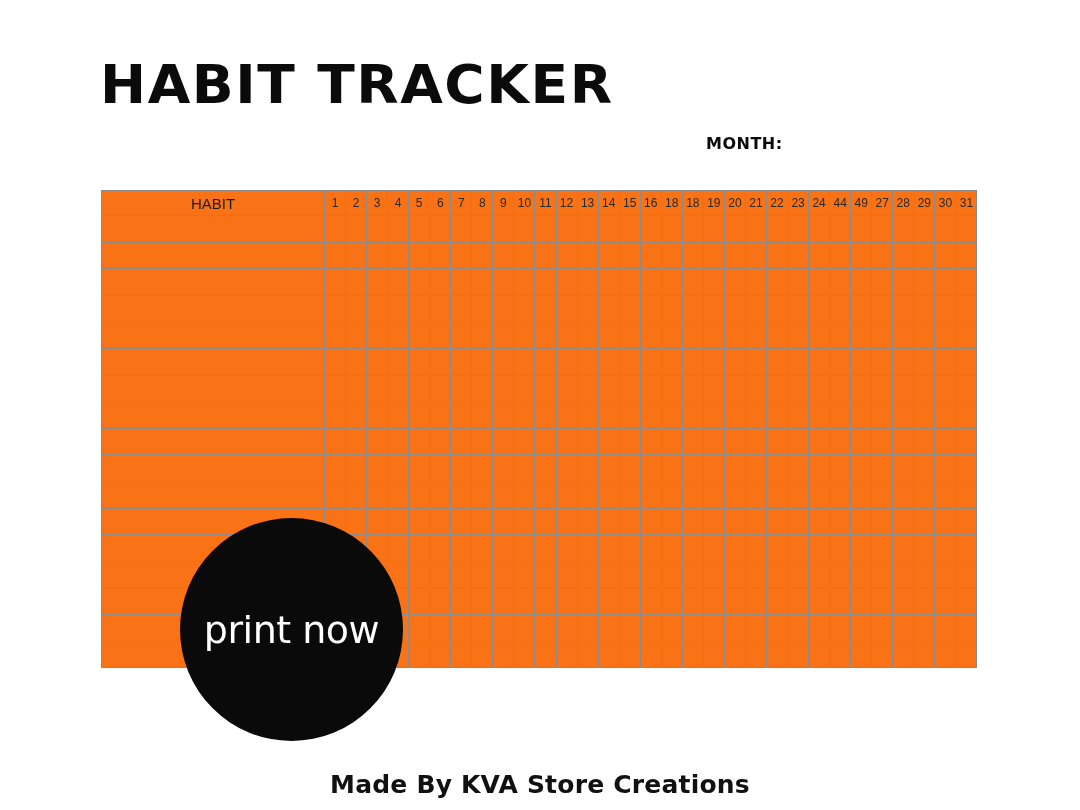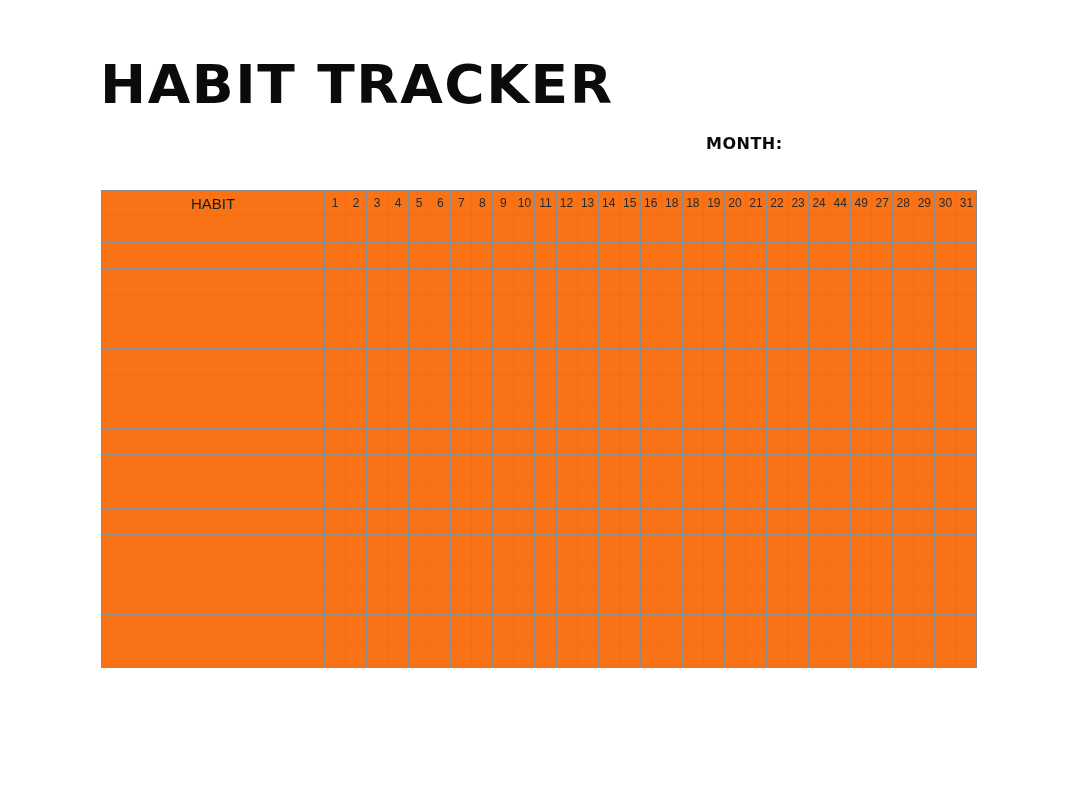--- a/index.html
+++ b/index.html
@@ -754,15 +754,19 @@
           <td class="day-cell"></td>
           <td class="day-cell"></td>
           <td class="day-cell"></td>
           <td class="day-cell"></td>
           <td class="day-cell"></td>
           <td class="day-cell"></td>
         </tr>
       </tbody>
   </table>
 
-
+  <div id="print-now-badge">
+    <span id="print-now-label">print now</span>
+  </div>
+
+  <div id="footer-credit">Made By KVA Store Creations</div>
 
 </div>
 
 </body></html>

